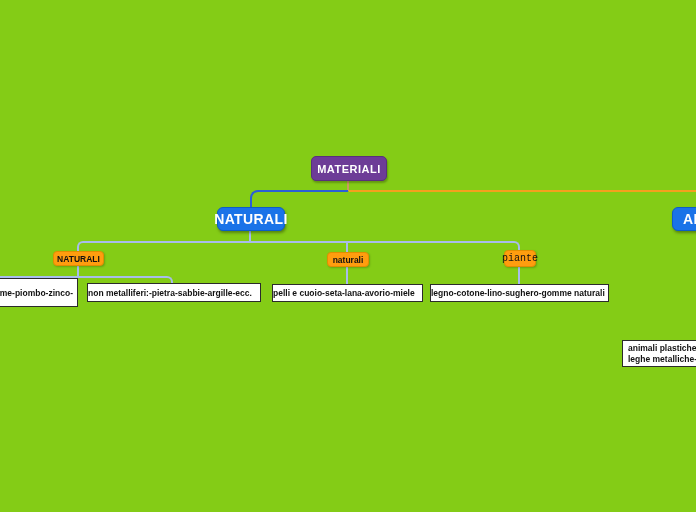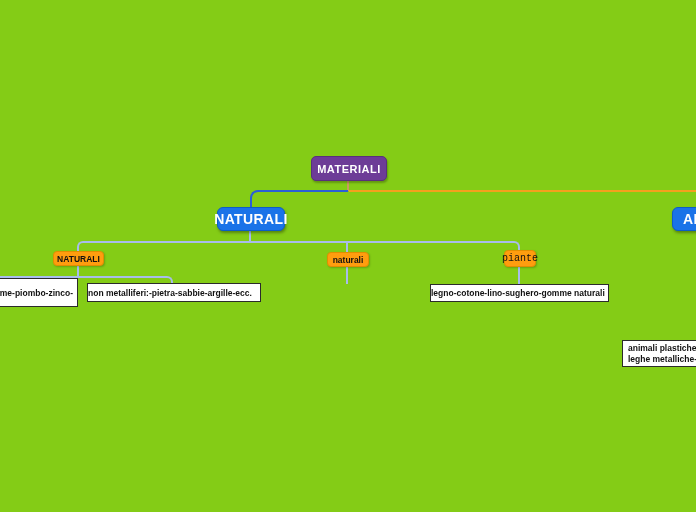--- a/index.html
+++ b/index.html
@@ -118,20 +118,23 @@
   </div>
 
   <div class="leaf" style="left:-122px;top:278px;width:200px;height:29px;justify-content:flex-end;padding-right:4px;">
     <span>me-piombo-zinco-</span>
   </div>
 
   <div class="leaf" style="left:87px;top:283px;width:174px;height:19px;">
     <span>non metalliferi:-pietra-sabbie-argille-ecc.</span>
   </div>
 
+  <div class="leaf" style="left:272px;top:284px;width:151px;height:18px;">
+    <span>pelli e cuoio-seta-lana-avorio-miele</span>
+  </div>
 
   <div class="leaf" style="left:430px;top:284px;width:179px;height:18px;">
     <span>legno-cotone-lino-sughero-gomme naturali</span>
   </div>
 
   <div class="leaf" style="left:622px;top:340px;width:160px;height:27px;flex-direction:column;align-items:flex-start;justify-content:center;padding:2px 5px;line-height:11px;">
     <span>animali plastiche</span>
     <span>leghe metalliche-</span>
   </div>
 

